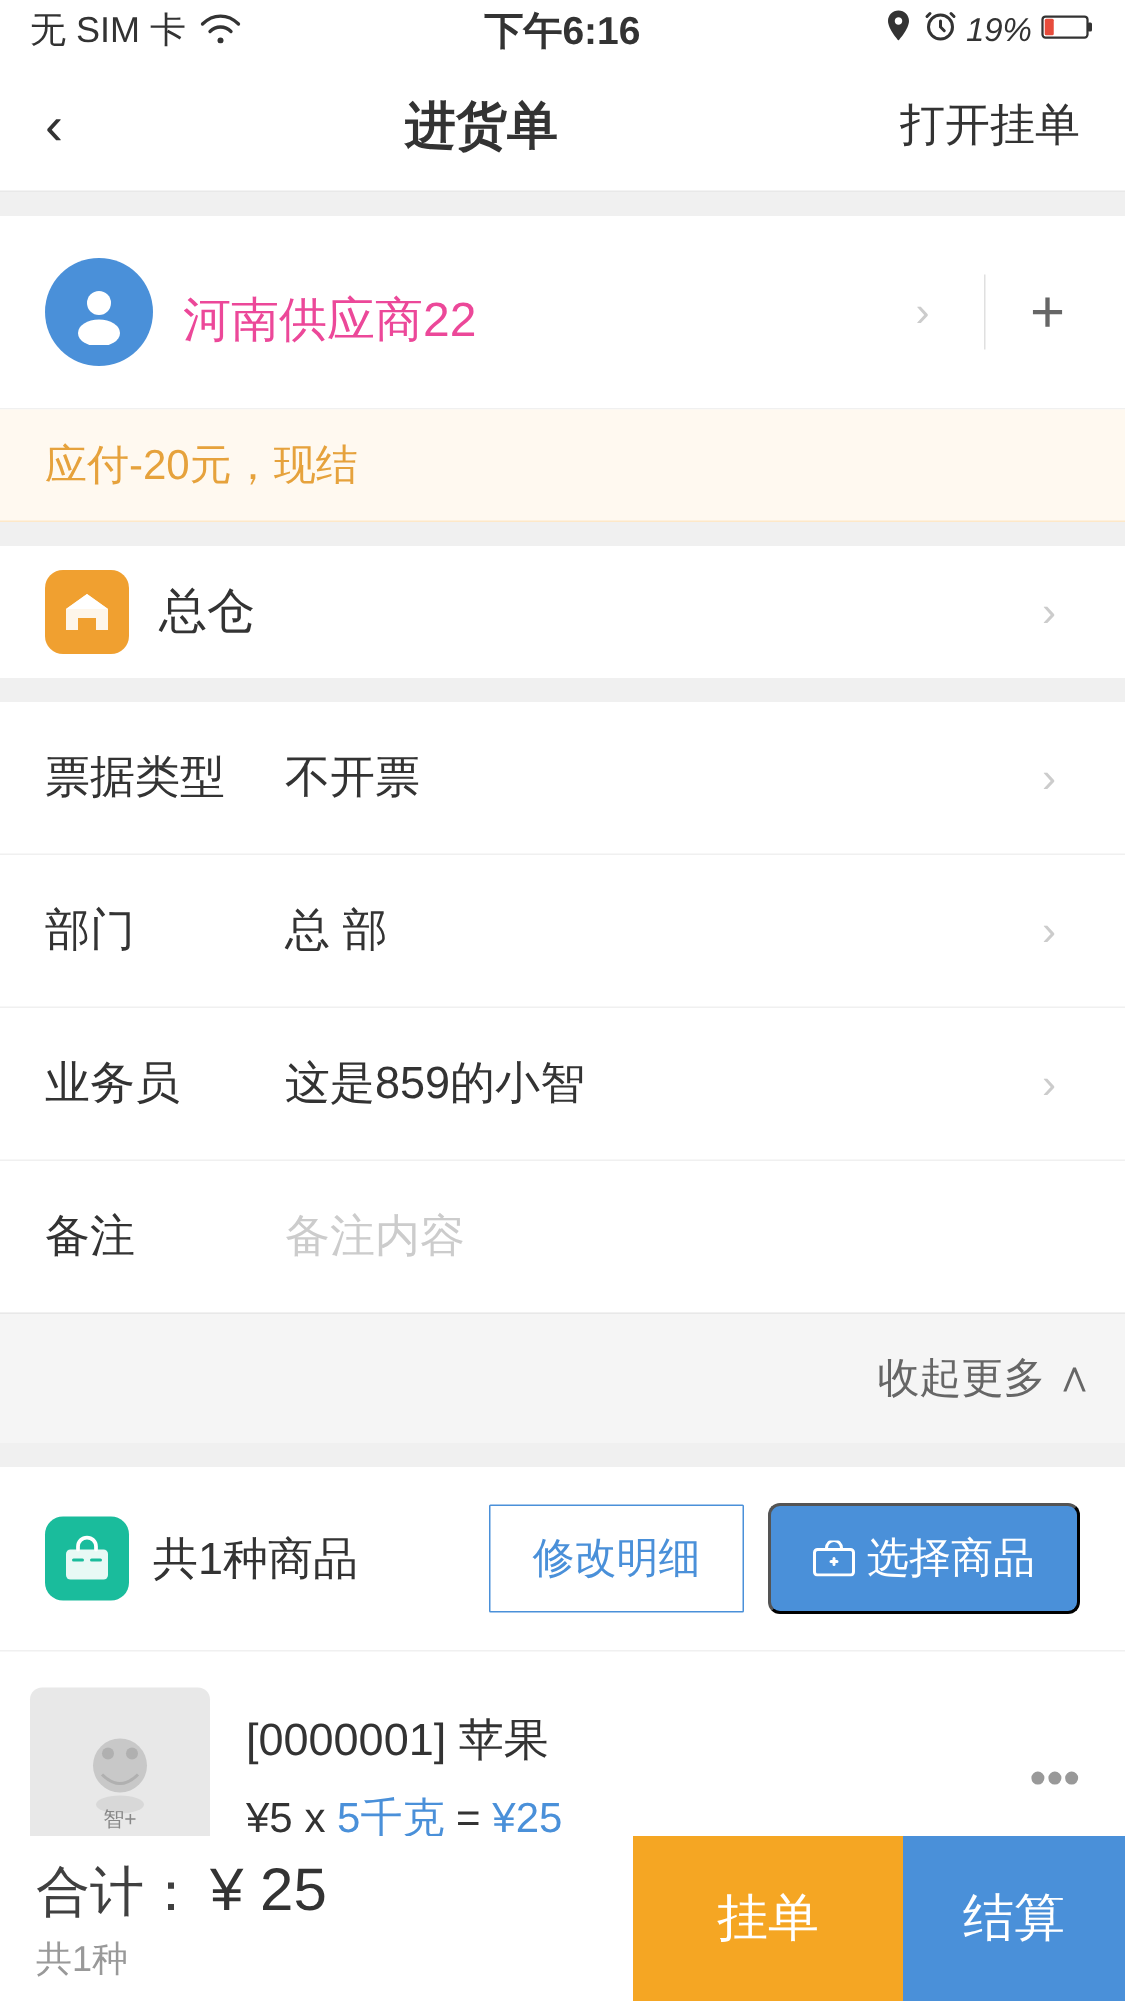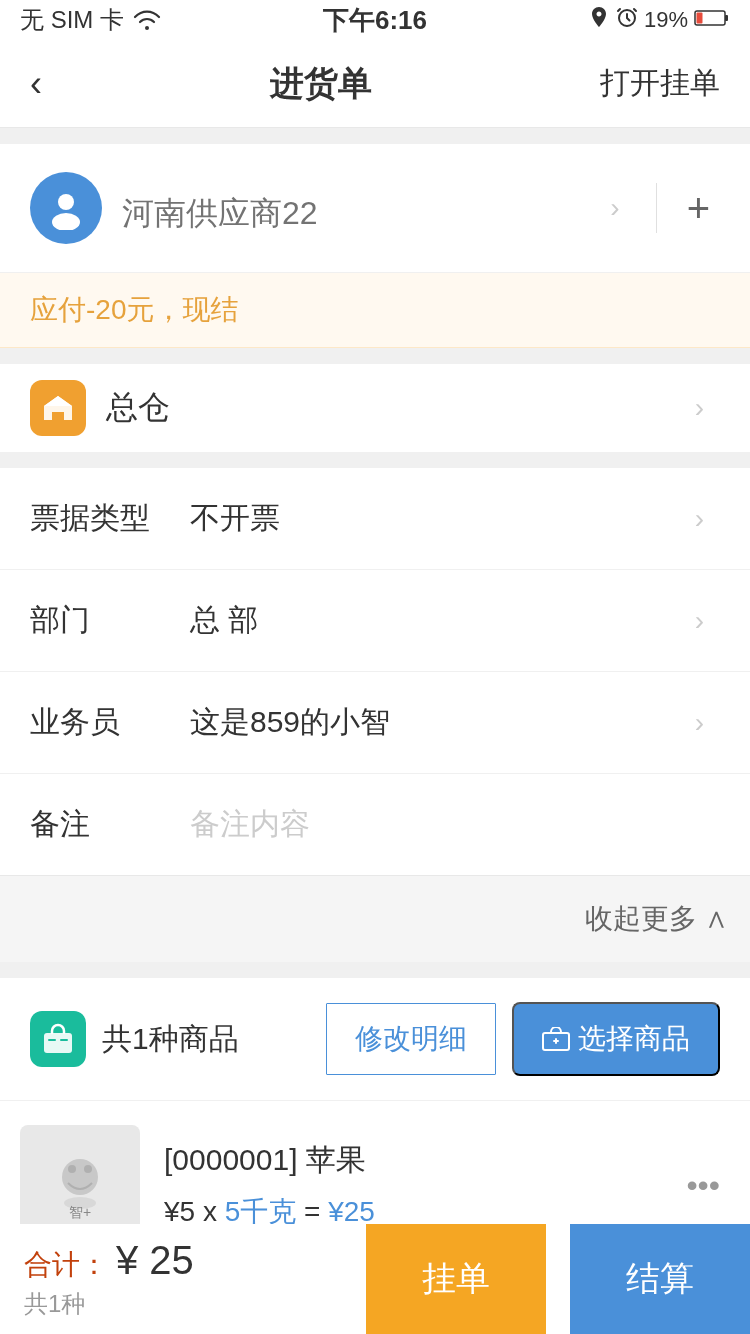--- a/index.html
+++ b/index.html
@@ -20,21 +20,21 @@
       background: #fff;
       display: flex;
       align-items: center;
       justify-content: space-between;
       padding: 0 20px;
       font-size: 24px;
       color: #333;
     }
     .status-left { display: flex; align-items: flex-end; gap: 8px; }
     .status-center { font-weight: 600; font-size: 26px; }
-    .status-right { display: flex; align-items: center; gap: 6px; font-size: 22px; }
+    .status-right { display: flex; align-items: center; gap: 6px; font-size: 22px; font-style: italic; }
 
     
     .nav-bar {
       width: 750px;
       height: 88px;
       background: #fff;
       display: flex;
       align-items: center;
       justify-content: space-between;
       padding: 0 30px;
@@ -81,21 +81,21 @@
       background: #4a90d9;
       display: flex;
       align-items: center;
       justify-content: center;
       margin-right: 20px;
       flex-shrink: 0;
     }
     .supplier-name {
       flex: 1;
       font-size: 32px;
-      color: #737373;
+      color: #ec4899;
       margin-top: 11px;
     }
     .chevron-right {
       color: #ccc;
       font-size: 28px;
       margin-right: 16px;
     }
     .divider-v {
       width: 1px;
       height: 50px;
@@ -288,22 +288,22 @@
       justify-content: center;
       padding: 0 24px;
       background: #fff;
     }
     .footer-total-row {
       display: flex;
       align-items: baseline;
       gap: 8px;
     }
     .footer-total-label {
-      font-size: 28px;
-      color: #c2410c;
+      font-size: 36px;
+      color: #404040;
     }
     .footer-total-amount {
       font-size: 40px;
       font-weight: 400;
       color: #333;
     }
     .footer-total-sub {
       font-size: 24px;
       color: #999;
       margin-top: 4px;
@@ -313,30 +313,29 @@
       background: #f5a623;
       display: flex;
       align-items: center;
       justify-content: center;
       font-size: 34px;
       color: #fff;
       font-weight: 500;
       cursor: pointer;
     }
     .footer-btn-checkout {
-      width: 180px;
+      width: 148px;
       background: #4a90d9;
       display: flex;
       align-items: center;
       justify-content: center;
       font-size: 34px;
       color: #fff;
       font-weight: 500;
       cursor: pointer;
-      margin-left: 24px;
     }
   </style>
 </head>
 <body>
 
 <div class="status-bar">
   <div class="status-left">
     <span>无 SIM 卡</span>
     <span>
       <svg width="30" height="22" viewBox="0 0 30 22" fill="none">

